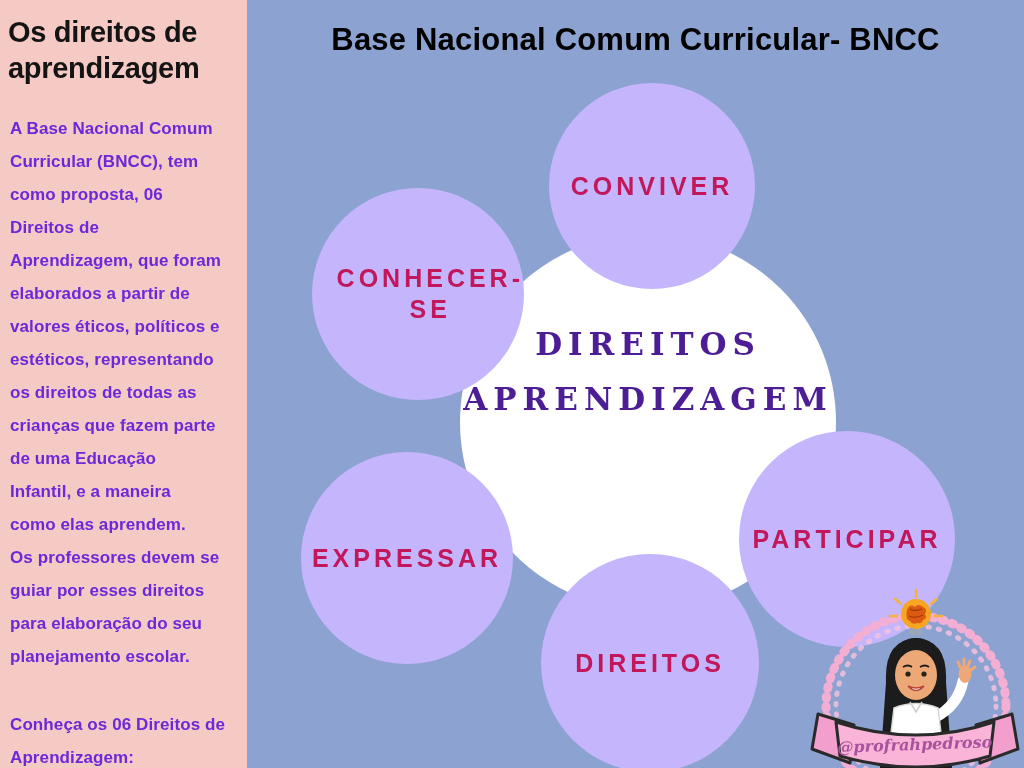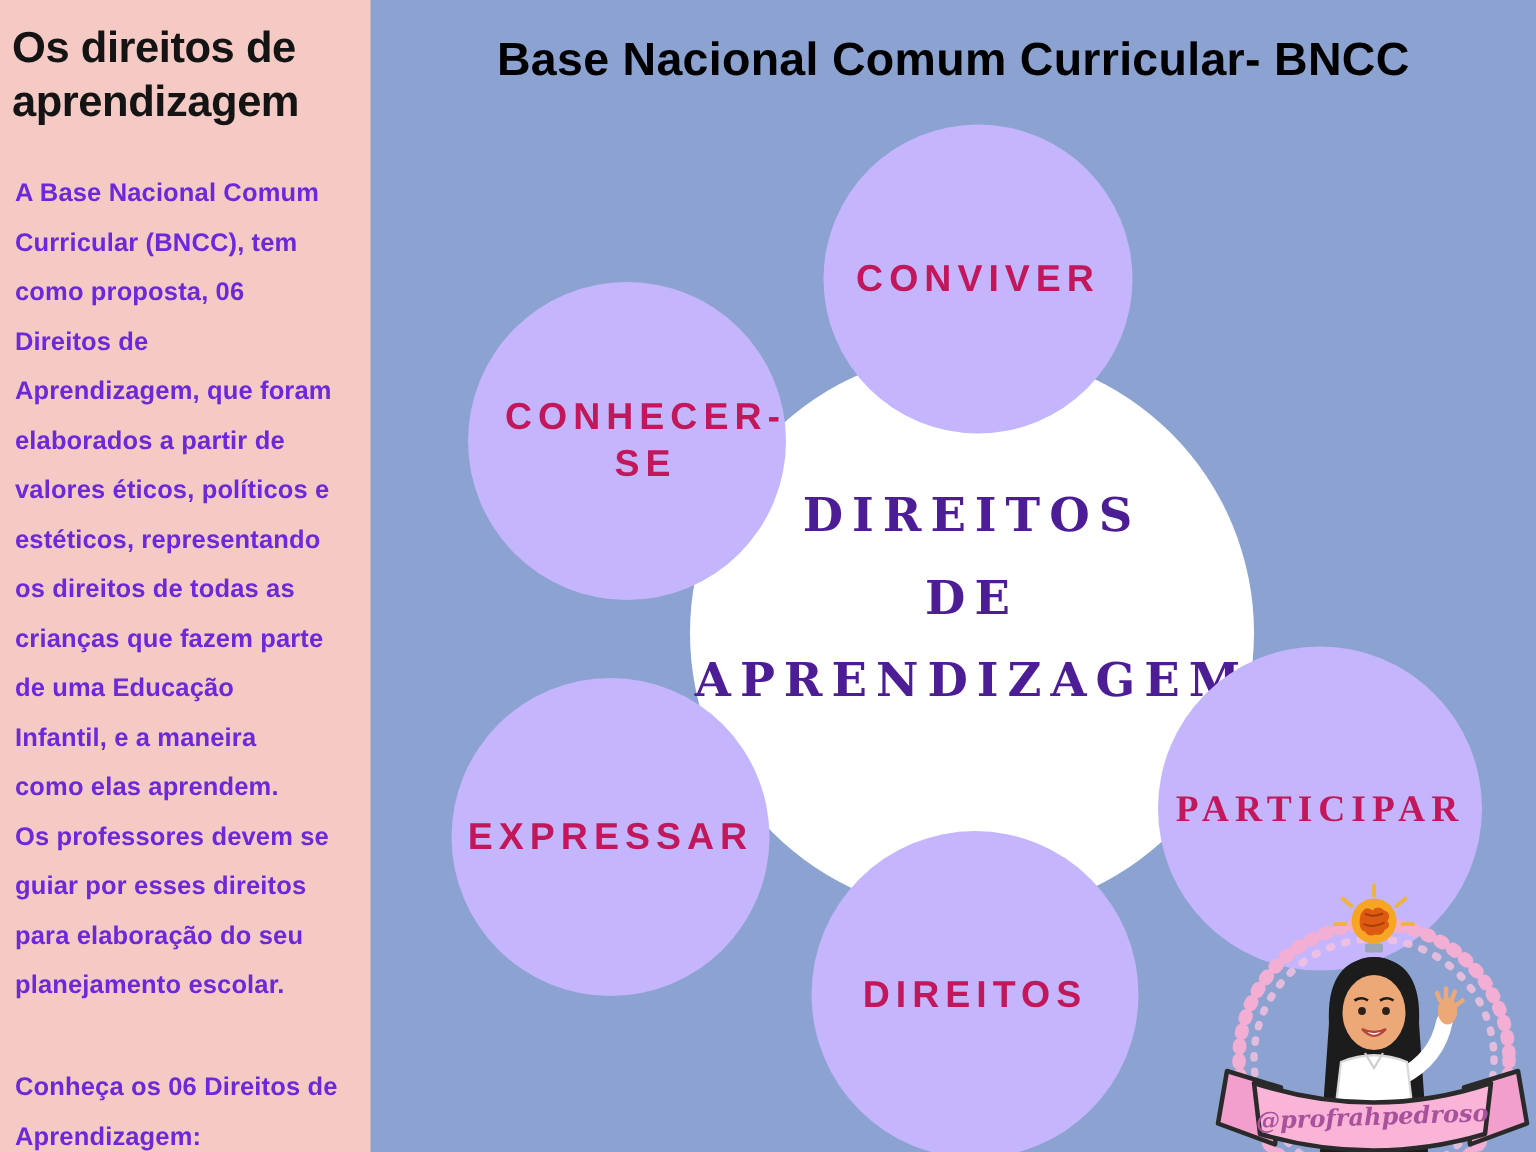--- a/index.html
+++ b/index.html
@@ -37,21 +37,21 @@
     line-height:55px;letter-spacing:6px;color:#4c1d95;
   }
   .bubble{
     position:absolute;border-radius:50%;background:#c4b5fd;
     display:flex;align-items:center;justify-content:center;text-align:center;
     font-weight:700;font-size:25px;letter-spacing:4px;color:#c2185b;
     line-height:31px;white-space:pre-line;
   }
   .b-conviver  {left:549px;top:83px; width:206px;height:206px;}
   .b-brincar   {left:766px;top:185px;width:208px;height:208px;}
-  .b-participar{left:772px;top:431px;width:216px;height:216px;font-family:Liberation Serif, serif;}
+  .b-participar{left:739px;top:431px;width:216px;height:216px;}
   .b-explorar  {left:541px;top:554px;width:218px;height:218px;}
   .b-expressar {left:301px;top:452px;width:212px;height:212px;}
   .b-conhecer  {left:312px;top:188px;width:212px;height:212px;justify-content:flex-end;}
   
   .badge-svg{position:absolute;left:806px;top:578px;width:218px;height:190px;}
 </style>
 </head>
 <body>
 
 <div class="canvas">
@@ -78,21 +78,20 @@
 planejamento escolar.</p>
     <p class="sidebar-body sidebar-cta">Conheça os 06 Direitos de
 Aprendizagem:</p>
   </aside>
 
   <h2 class="main-title">Base Nacional Comum Curricular- BNCC</h2>
 
   <div class="white-circle">
     <div class="center-text">
       <div>DIREITOS</div>
-      <div>DE</div>
       <div>APRENDIZAGEM</div>
     </div>
   </div>
 
   <div class="bubble b-conviver">
     <span>CONVIVER</span>
   </div>
   <div class="bubble b-participar">
     <span>PARTICIPAR</span>
   </div>

